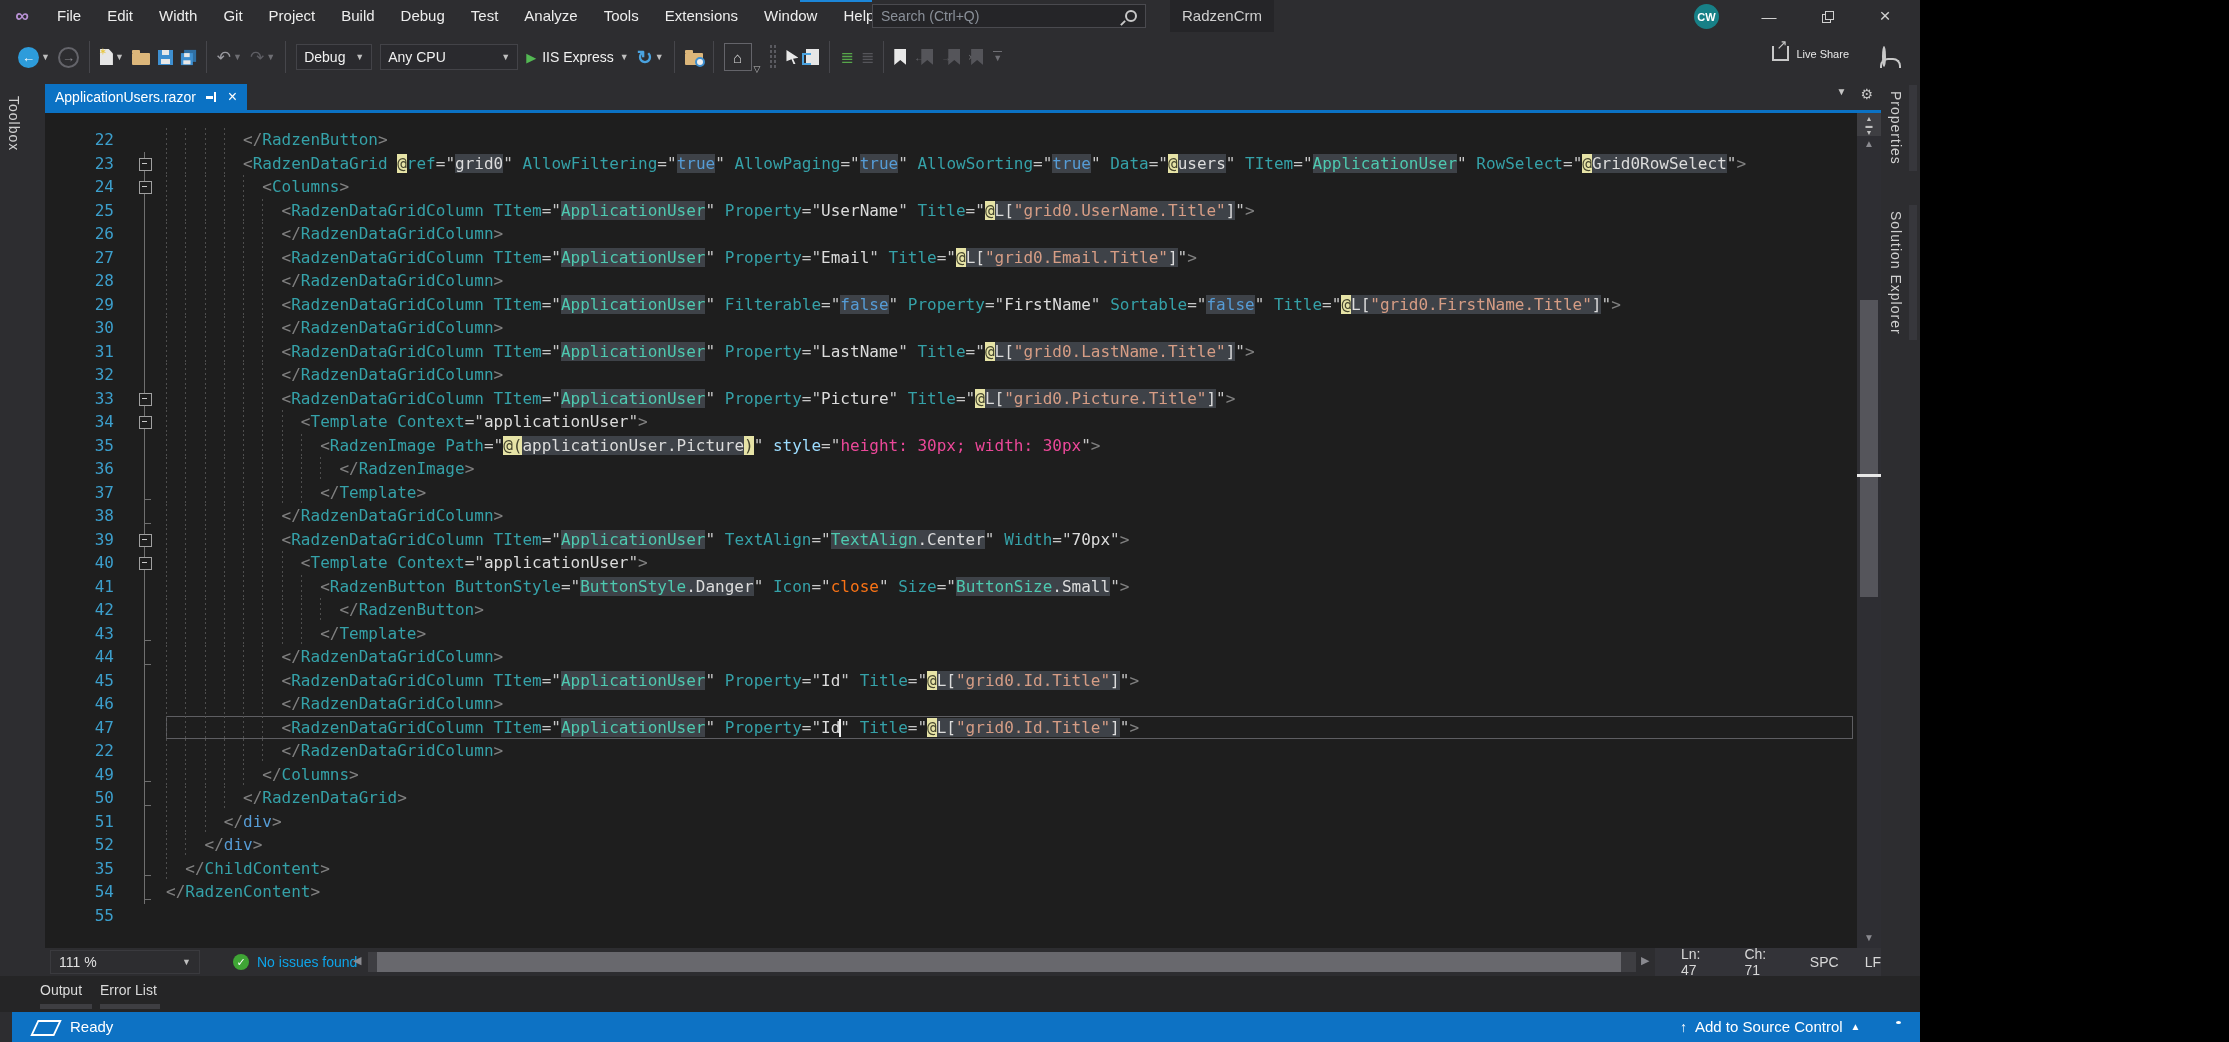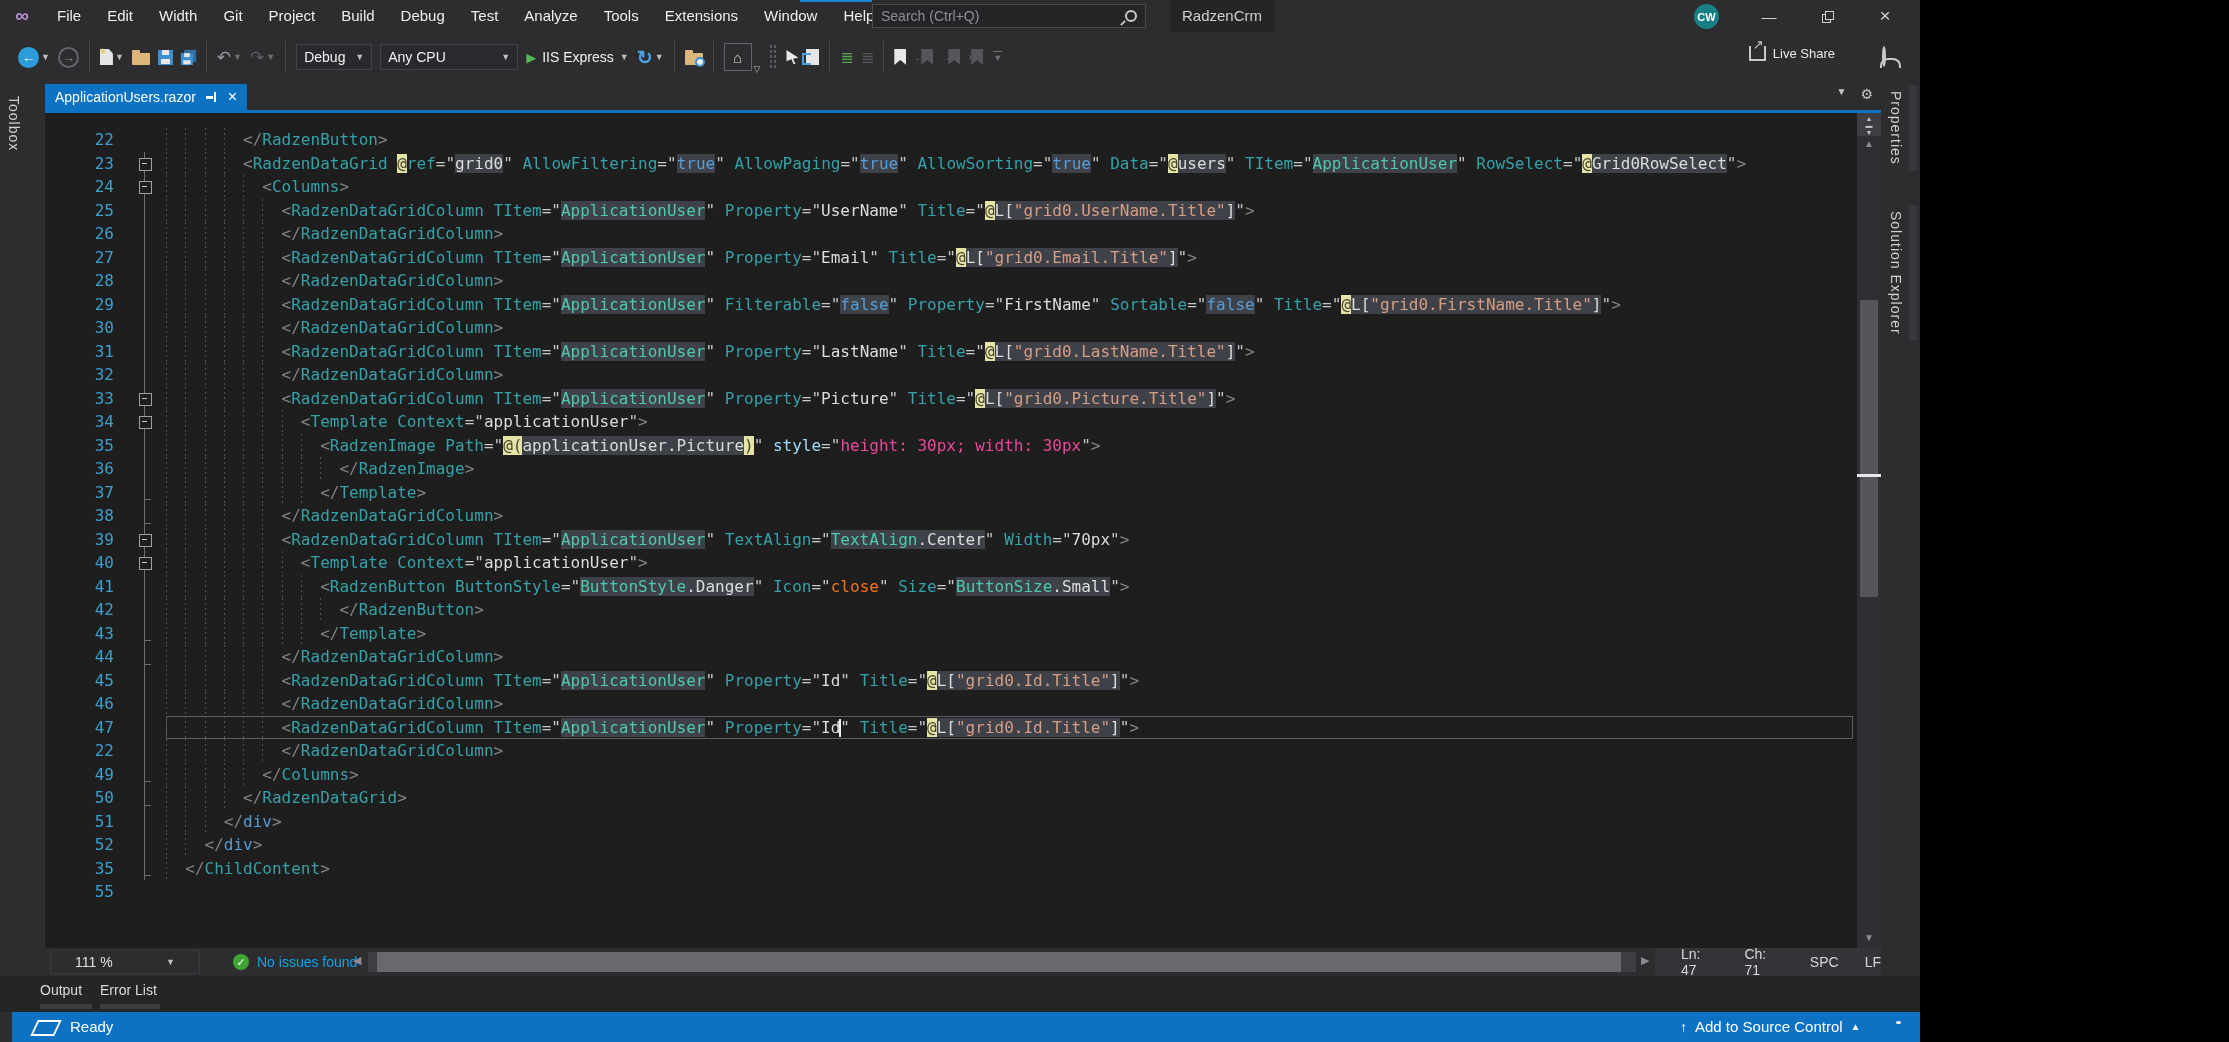--- a/index.html
+++ b/index.html
@@ -58,21 +58,21 @@
   .home{color:#D8D8D8;font-size:15px;}
   .gripdots{width:8px;height:26px;margin:0 5px;background:radial-gradient(#5A5A60 1px,transparent 1.2px);background-size:4px 5px;}
   .pointer{width:12px;height:14px;background:#E8E8E8;clip-path:polygon(0 0,100% 55%,55% 62%,75% 100%,58% 100%,42% 66%,0 80%);}
   .docicon{width:13px;height:16px;background:#E6E6E6;position:relative;}
   .docicon::after{content:"";position:absolute;left:-4px;top:4px;width:7px;height:8px;border:2px solid #4AA3E0;border-right:none;}
   .fmt{font-size:16px;color:#57A64A;letter-spacing:-1px;}
   .fmt.dim{color:#55555A;}
   .flag{width:12px;height:16px;background:#E8E8E8;clip-path:polygon(0 0,100% 0,100% 100%,50% 68%,0 100%);}
   .flag.dim{background:#55555A;}
   .flagmini{font-size:10px;color:#6E6E73;margin-right:-3px;}
-  #liveshare{position:absolute;right:85px;top:46px;display:flex;align-items:center;color:#E8E8E8;font-size:13px;}
+  #liveshare{position:absolute;right:71px;top:46px;display:flex;align-items:center;color:#E8E8E8;font-size:11px;}
   .ls-icon{width:13px;height:13px;border:2px solid #C8C8C8;border-top:none;position:relative;margin-right:7px;}
   .ls-icon::after{content:"↗";position:absolute;left:2px;top:-9px;color:#C8C8C8;font-size:13px;}
   .person{width:9px;height:9px;border-radius:50%;border:2px solid #C8C8C8;position:relative;}
   .person::after{content:"";position:absolute;left:-4px;top:10px;width:17px;height:8px;border-radius:8px 8px 0 0;border:2px solid #C8C8C8;border-bottom:none;}
 
   
   #leftstrip{left:0;top:82px;width:45px;height:894px;background:var(--bar);}
   #rightstrip{left:1881px;top:82px;width:39px;height:894px;background:var(--bar);}
   .vtab{writing-mode:vertical-rl;color:#D0D0D0;font-size:14px;letter-spacing:1px;padding:6px 4px;position:relative;}
   #toolbox-tab{margin:8px 0 0 2px;}
@@ -117,21 +117,21 @@
 
   
   #vscroll{left:1857px;top:113px;width:24px;height:835px;background:#2E2E33;}
   #vsplit{left:0;top:0;width:24px;height:23px;background:#3E3E42;color:#C0C0C0;font-size:7px;text-align:center;line-height:7px;padding-top:2px;box-sizing:border-box;}
   .varrow{width:24px;height:16px;color:#8A8A90;font-size:10px;text-align:center;}
   #vthumb{left:3px;top:187px;width:18px;height:297px;background:#55555B;}
   #vmark{left:0px;top:361px;width:24px;height:3px;background:#E8E8E8;}
 
   
   #hbar{left:45px;top:948px;width:1836px;height:28px;background:var(--bar);}
-  #zoomctl{position:absolute;left:5px;top:2px;width:150px;height:24px;display:flex;align-items:center;color:#E0E0E0;font-size:14px;border:1px solid #3A3A3E;box-sizing:border-box;padding:0 24px;justify-content:space-between;}
+  #zoomctl{position:absolute;left:5px;top:2px;width:150px;height:24px;display:flex;align-items:center;color:#E0E0E0;font-size:14px;border:1px solid #3A3A3E;box-sizing:border-box;padding:0 8px;justify-content:space-between;}
   #issues{position:absolute;left:188px;top:2px;display:flex;align-items:center;height:24px;}
   .checkcirc{width:16px;height:16px;border-radius:50%;background:#3FA535;color:#fff;font-size:11px;display:flex;align-items:center;justify-content:center;margin-right:8px;}
   #issues .itxt{color:#0ea5e9;font-size:14px;}
   .harrow{position:absolute;top:6px;color:#8A8A90;font-size:11px;}
   #htrack{position:absolute;left:323px;top:4px;width:1268px;height:20px;background:#3E3E42;}
   #hthumb{position:absolute;left:9px;top:0;width:1244px;height:20px;background:#68686D;}
   #edstatus{position:absolute;left:1610px;top:0;width:226px;height:28px;background:#333338;display:flex;align-items:center;color:#D8D8D8;font-size:14px;}
   #edstatus span{display:inline-block;}
 
   
@@ -337,20 +337,21 @@
         <div class="row"><span class="num">44</span><span class="ol vline"><span class="tick"></span></span><span class="txt"><span class="ind" style="width: 12ch;"></span><span class="tk-d">&lt;/</span><span class="tk-t">RadzenDataGridColumn</span><span class="tk-d">&gt;</span></span></div>
         <div class="row"><span class="num">45</span><span class="ol vline"></span><span class="txt"><span class="ind" style="width: 12ch;"></span><span class="tk-d">&lt;</span><span class="tk-t">RadzenDataGridColumn</span><span class="tk-a"> TItem</span><span class="tk-e">=</span><span class="tk-q">"</span><span class="tk-cb">ApplicationUser</span><span class="tk-q">"</span><span class="tk-a"> Property</span><span class="tk-e">=</span><span class="tk-q">"</span><span class="tk-v">Id</span><span class="tk-q">"</span><span class="tk-a"> Title</span><span class="tk-e">=</span><span class="tk-q">"</span><span class="tk-at">@</span><span class="tk-vb">L[</span><span class="tk-sb">"grid0.Id.Title"</span><span class="tk-vb">]</span><span class="tk-q">"</span><span class="tk-d">&gt;</span></span></div>
         <div class="row"><span class="num">46</span><span class="ol vline"></span><span class="txt"><span class="ind" style="width: 12ch;"></span><span class="tk-d">&lt;/</span><span class="tk-t">RadzenDataGridColumn</span><span class="tk-d">&gt;</span></span></div>
         <div class="row cur"><span class="num">47</span><span class="ol vline"></span><span class="txt"><span class="ind" style="width: 12ch;"></span><span class="tk-d">&lt;</span><span class="tk-t">RadzenDataGridColumn</span><span class="tk-a"> TItem</span><span class="tk-e">=</span><span class="tk-q">"</span><span class="tk-cb">ApplicationUser</span><span class="tk-q">"</span><span class="tk-a"> Property</span><span class="tk-e">=</span><span class="tk-q">"</span><span class="tk-v">Id</span><span class="caret"></span><span class="tk-q">"</span><span class="tk-a"> Title</span><span class="tk-e">=</span><span class="tk-q">"</span><span class="tk-at">@</span><span class="tk-vb">L[</span><span class="tk-sb">"grid0.Id.Title"</span><span class="tk-vb">]</span><span class="tk-q">"</span><span class="tk-d">&gt;</span></span></div>
         <div class="row"><span class="num">22</span><span class="ol vline"></span><span class="txt"><span class="ind" style="width: 12ch;"></span><span class="tk-d">&lt;/</span><span class="tk-t">RadzenDataGridColumn</span><span class="tk-d">&gt;</span></span></div>
         <div class="row"><span class="num">49</span><span class="ol vline"><span class="tick"></span></span><span class="txt"><span class="ind" style="width: 10ch;"></span><span class="tk-d">&lt;/</span><span class="tk-t">Columns</span><span class="tk-d">&gt;</span></span></div>
         <div class="row"><span class="num">50</span><span class="ol vline"><span class="tick"></span></span><span class="txt"><span class="ind" style="width: 8ch;"></span><span class="tk-d">&lt;/</span><span class="tk-t">RadzenDataGrid</span><span class="tk-d">&gt;</span></span></div>
         <div class="row"><span class="num">51</span><span class="ol vline"></span><span class="txt"><span class="ind" style="width: 6ch;"></span><span class="tk-d">&lt;/</span><span class="tk-k">div</span><span class="tk-d">&gt;</span></span></div>
         <div class="row"><span class="num">52</span><span class="ol vline"></span><span class="txt"><span class="ind" style="width: 4ch;"></span><span class="tk-d">&lt;/</span><span class="tk-k">div</span><span class="tk-d">&gt;</span></span></div>
         <div class="row"><span class="num">35</span><span class="ol vline"><span class="tick"></span></span><span class="txt"><span class="ind" style="width: 2ch;"></span><span class="tk-d">&lt;/</span><span class="tk-t">ChildContent</span><span class="tk-d">&gt;</span></span></div>
+        <div class="row"><span class="num">54</span><span class="ol vline"><span class="tick"></span></span><span class="txt"><span class="tk-d">&lt;/</span><span class="tk-t">RadzenContent</span><span class="tk-d">&gt;</span></span></div>
         <div class="row"><span class="num">55</span><span class="ol"></span><span class="txt"></span></div>
       </div>
   </div>
 
   <div id="vscroll" class="abs">
     <div id="vsplit" class="abs">▲<br>▬<br>▼</div>
     <div class="varrow abs" style="top:25px;">▲</div>
     <div id="vthumb" class="abs"></div>
     <div id="vmark" class="abs"></div>
     <div class="varrow abs" style="top:819px;">▼</div>

